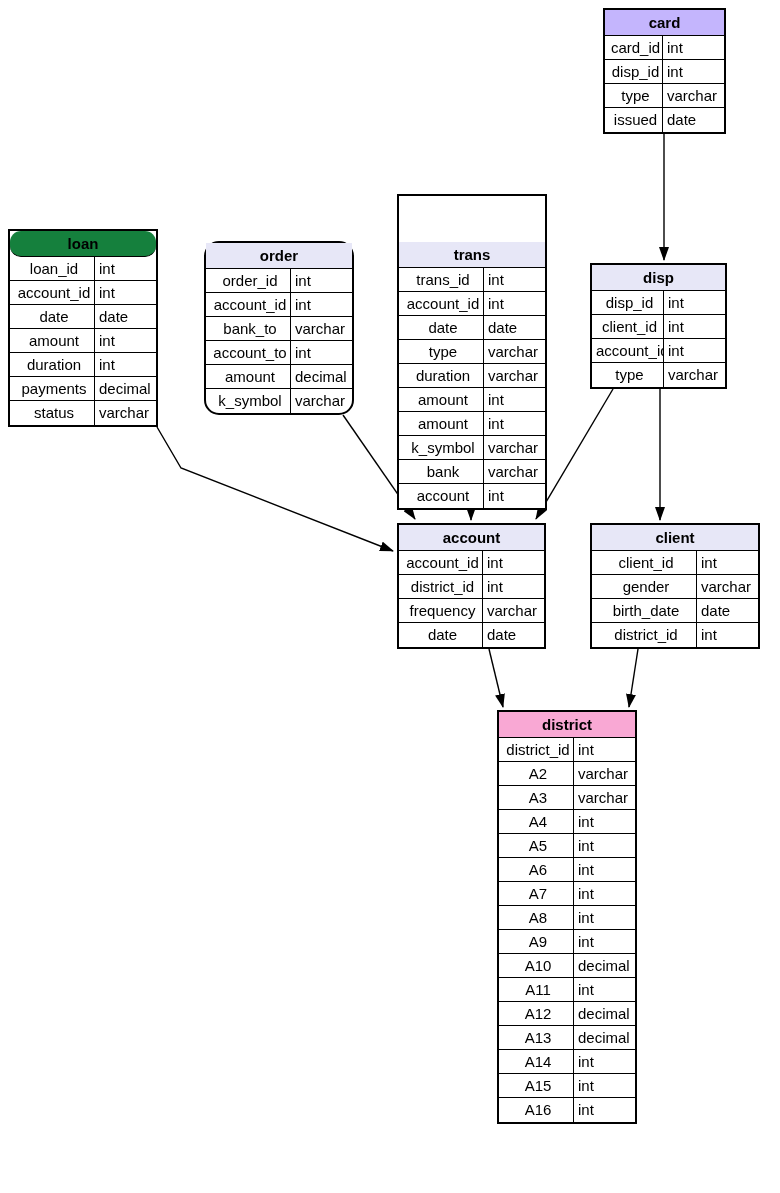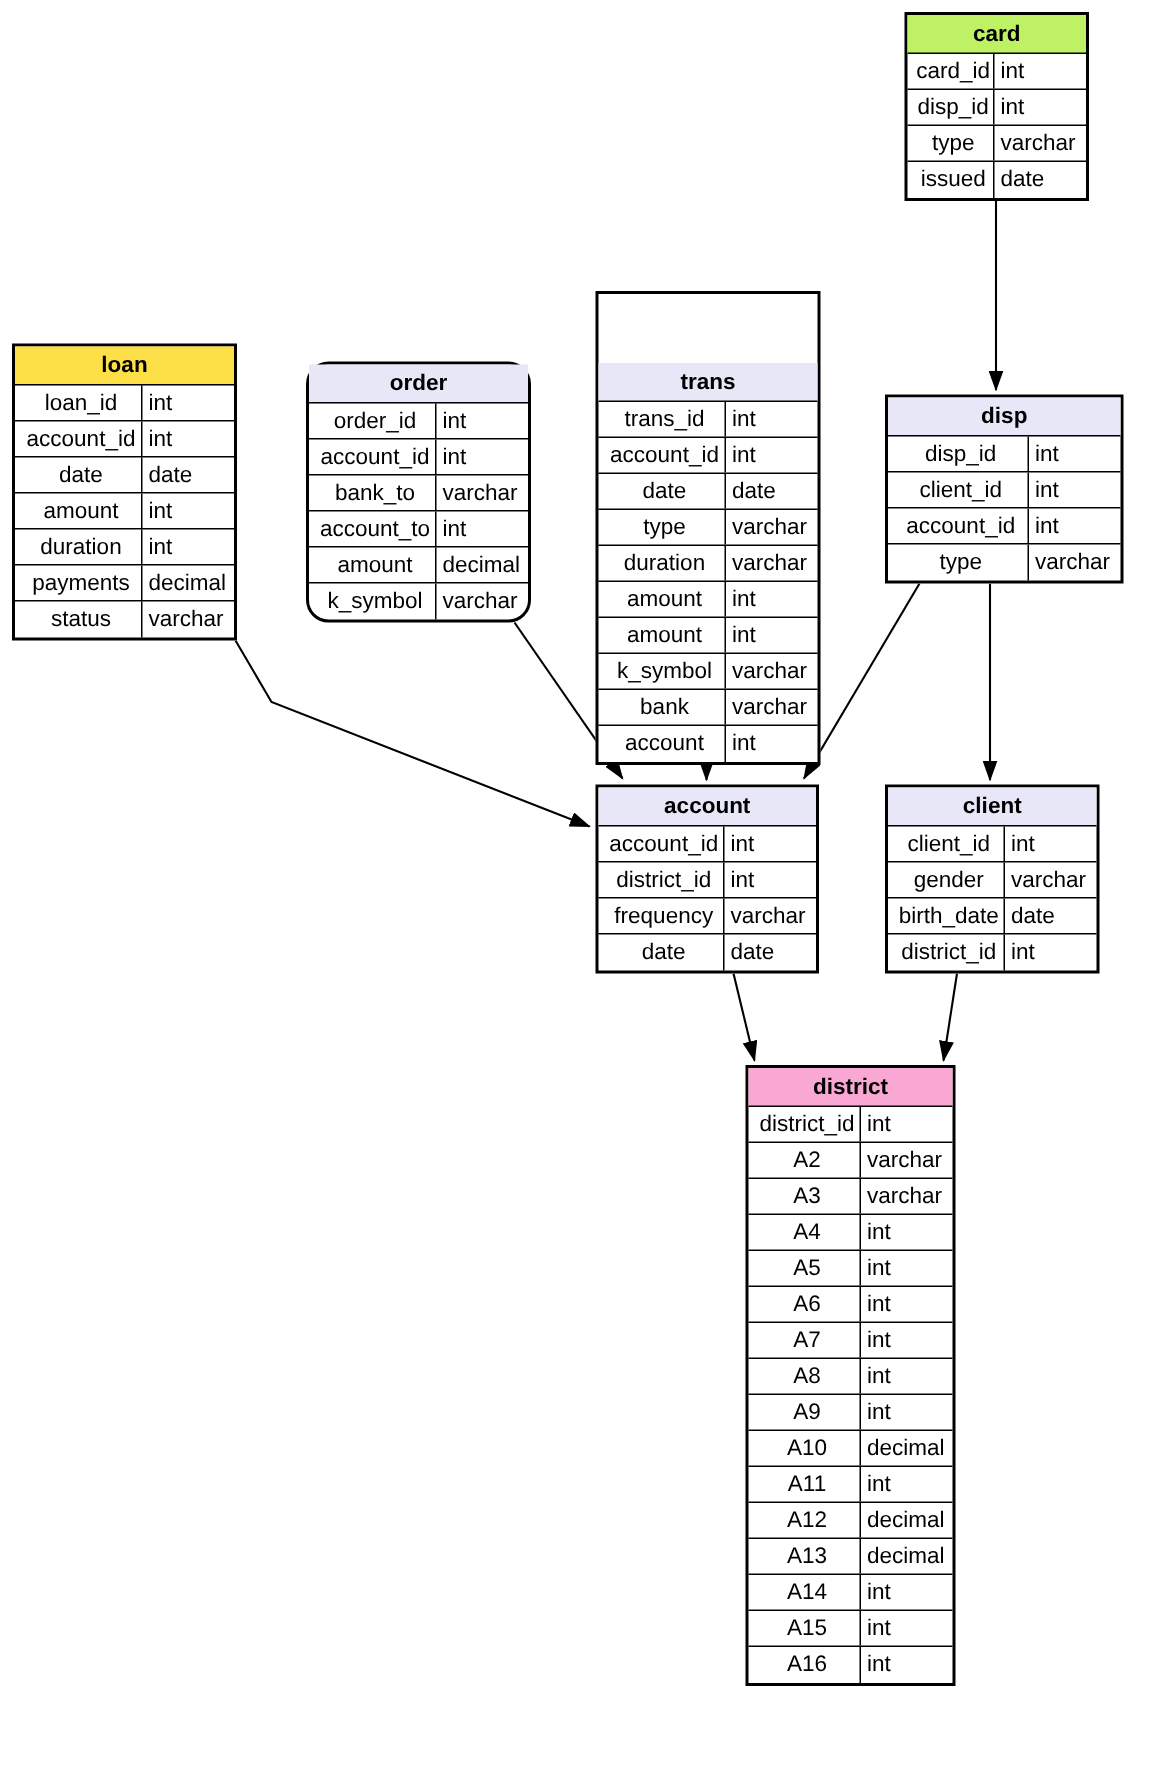--- a/index.html
+++ b/index.html
@@ -67,40 +67,40 @@
         <polyline points="343,415 415,519" marker-end="url(#arrowhead)"></polyline>
         <polyline points="471,464 471,520" marker-end="url(#arrowhead)"></polyline>
         <polyline points="613,389 536,519" marker-end="url(#arrowhead)"></polyline>
         <polyline points="660,389 660,520" marker-end="url(#arrowhead)"></polyline>
         <polyline points="489,649 503,707" marker-end="url(#arrowhead)"></polyline>
         <polyline points="638,649 629,707" marker-end="url(#arrowhead)"></polyline>
       </g>
   </svg>
   <div id="tables">
       <div class="db-table" style="left: 603px; top: 8px; width: 123px; border-color: rgb(0, 0, 0);">
-        <div class="db-header" style="background: #bef264;">card</div>
+        <div class="db-header" style="background: #c4b5fd;">card</div>
         <div class="db-row">
           <div class="cell name">card_id</div>
           <div class="cell type">int</div>
         </div>
         <div class="db-row">
           <div class="cell name">disp_id</div>
           <div class="cell type">int</div>
         </div>
         <div class="db-row">
           <div class="cell name">type</div>
           <div class="cell type">varchar</div>
         </div>
         <div class="db-row">
           <div class="cell name">issued</div>
           <div class="cell type">date</div>
         </div>
       </div>
       <div class="db-table" style="left: 8px; top: 229px; width: 150px; border-color: rgb(0, 0, 0);">
-        <div class="db-header" style="background: #fde047;">loan</div>
+        <div class="db-header" style="background: #15803d; border-radius: 11px;">loan</div>
         <div class="db-row">
           <div class="cell name">loan_id</div>
           <div class="cell type">int</div>
         </div>
         <div class="db-row">
           <div class="cell name">account_id</div>
           <div class="cell type">int</div>
         </div>
         <div class="db-row">
           <div class="cell name">date</div>
@@ -186,21 +186,21 @@
         </div>
         <div class="db-row">
           <div class="cell name">bank</div>
           <div class="cell type">varchar</div>
         </div>
         <div class="db-row">
           <div class="cell name">account</div>
           <div class="cell type">int</div>
         </div>
       </div>
-      <div class="db-table" style="left: 590px; top: 263px; width: 159px; border-color: rgb(0, 0, 0);">
+      <div class="db-table" style="left: 590px; top: 263px; width: 137px; border-color: rgb(0, 0, 0);">
         <div class="db-header" style="background: rgb(231, 231, 247);">disp</div>
         <div class="db-row">
           <div class="cell name">disp_id</div>
           <div class="cell type">int</div>
         </div>
         <div class="db-row">
           <div class="cell name">client_id</div>
           <div class="cell type">int</div>
         </div>
         <div class="db-row">
@@ -224,21 +224,21 @@
         </div>
         <div class="db-row">
           <div class="cell name">frequency</div>
           <div class="cell type">varchar</div>
         </div>
         <div class="db-row">
           <div class="cell name">date</div>
           <div class="cell type">date</div>
         </div>
       </div>
-      <div class="db-table" style="left: 590px; top: 523px; width: 143px; border-color: rgb(0, 0, 0);">
+      <div class="db-table" style="left: 590px; top: 523px; width: 170px; border-color: rgb(0, 0, 0);">
         <div class="db-header" style="background: rgb(231, 231, 247);">client</div>
         <div class="db-row">
           <div class="cell name">client_id</div>
           <div class="cell type">int</div>
         </div>
         <div class="db-row">
           <div class="cell name">gender</div>
           <div class="cell type">varchar</div>
         </div>
         <div class="db-row">

